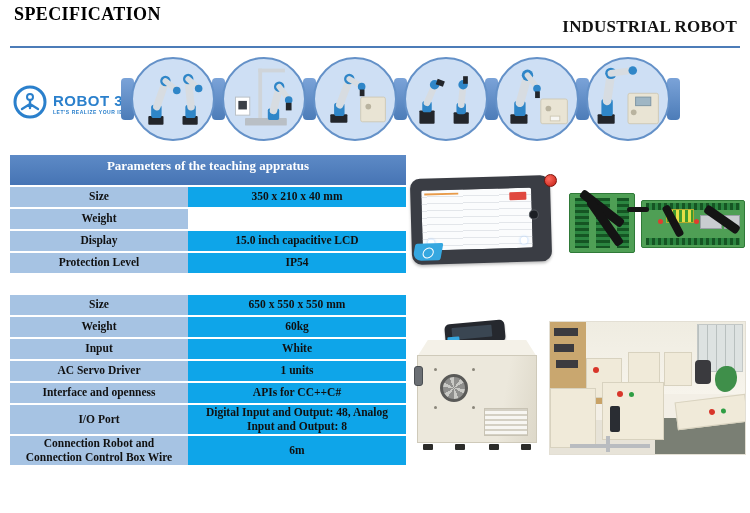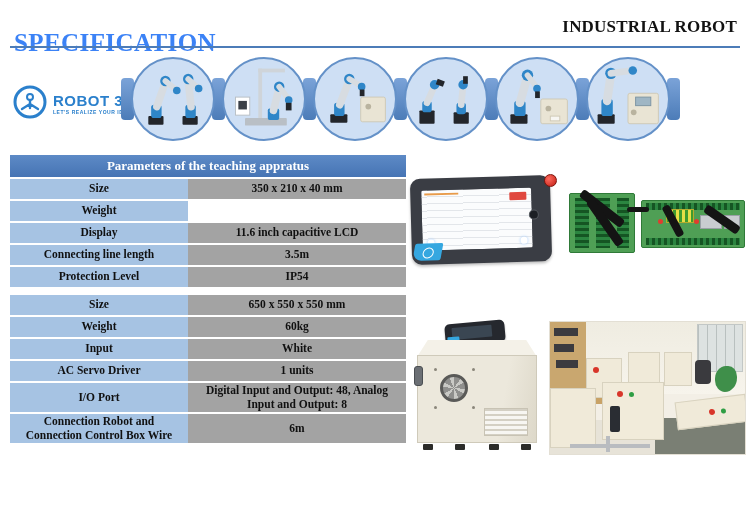--- a/index.html
+++ b/index.html
@@ -1,46 +1,46 @@
 <!DOCTYPE html>
 <html><head>
 <meta charset="utf-8">
 <style>
   html,body{margin:0;padding:0;}
   body{
     width:750px;height:513px;position:relative;background:#ffffff;
     font-family:"Liberation Serif",serif;overflow:hidden;
   }
   
-  .hdr-title{position:absolute;left:14px;top:29px;font-size:25px;font-weight:bold;
-    color:#3b82f6;letter-spacing:.4px;}
+  .hdr-title{position:absolute;left:14px;top:4px;font-size:18px;font-weight:bold;
+    color:#000000;letter-spacing:.4px;}
   .hdr-sub{position:absolute;right:13px;top:17px;font-size:17px;font-weight:bold;color:#121212;letter-spacing:.2px;}
   .hdr-line{position:absolute;left:10px;right:10px;top:46px;height:2px;background:#4C7CB8;}
   
   .logo{position:absolute;left:12px;top:84px;display:flex;align-items:center;gap:5px;}
   .logo-text{display:flex;flex-direction:column;line-height:1;}
   .logo-name{font-family:"Liberation Sans",sans-serif;font-weight:bold;font-size:15px;color:#2B80CC;letter-spacing:.5px;}
   .logo-tag{font-family:"Liberation Sans",sans-serif;font-size:5px;color:#2B80CC;letter-spacing:.55px;margin-top:2px;font-weight:bold;}
   
   .gallery{position:absolute;left:124px;top:55px;height:88px;display:flex;align-items:center;}
   .conn{width:13px;height:42px;border-radius:4px;flex:none;
     background:linear-gradient(#7ba3d8,#4C7CB8);margin:0 -3px;}
   .gcircle{width:84px;height:84px;border-radius:50%;flex:none;z-index:1;box-sizing:border-box;
     background:#CEDFF4;border:2px solid #6491C8;display:flex;align-items:center;justify-content:center;overflow:hidden;}
   .gcircle svg{width:76px;height:76px;}
   
   .spec-table{position:absolute;left:10px;width:396px;}
-  .t-head{height:22px;line-height:22px;text-align:center;color:#ffffff;font-weight:bold;font-size:13px;
+  .t-head{height:30px;line-height:22px;text-align:center;color:#ffffff;font-weight:bold;font-size:13px;
     background:linear-gradient(#5d8ac6,#4674b4);}
   .t-row{display:flex;margin-top:2px;}
   .t-label,.t-value{display:flex;align-items:center;justify-content:center;text-align:center;
     font-weight:bold;font-size:11.5px;color:#101010;min-height:20px;line-height:1.18;
     padding:1px 6px;box-sizing:border-box;}
   .t-label{width:178px;background:#A6C3E3;}
-  .t-value{flex:1;background:#a3a3a3;}
+  .t-value{flex:1;background:#0ea5e9;}
   #table-teaching{top:155px;}
   #table-control{top:293px;}
   
   .pendant{position:absolute;left:409px;top:172px;width:150px;height:100px;}
   .pend-body{position:absolute;left:2px;top:5px;width:140px;height:86px;background:#3a3d44;
     border-radius:10px;transform:rotate(-1.6deg);box-shadow:0 2px 3px rgba(0,0,0,.25);}
   .pend-screen{position:absolute;left:11px;top:12px;width:110px;height:60px;background:#fbfcfd;border-radius:2px;
     background-image:repeating-linear-gradient(to bottom,transparent 0 6px,#e3e6ea 6px 7px);}
   .pend-alert{position:absolute;right:5px;top:4px;width:17px;height:8px;background:#e0483f;border-radius:1px;}
   .pend-topline{position:absolute;left:3px;top:3px;width:34px;height:2px;background:#e89b4a;}
@@ -243,25 +243,21 @@
   <div class="t-head">Parameters of the teaching appratus</div>
   <div class="t-row">
     <div class="t-label">Size</div>
     <div class="t-value">350 x 210 x 40 mm</div>
   </div>
   <div class="t-row">
     <div class="t-label">Weight</div>
   </div>
   <div class="t-row">
     <div class="t-label">Display</div>
-    <div class="t-value">11.6 inch capacitive LCD</div>
-  </div>
-  <div class="t-row">
-    <div class="t-label">Connecting line length</div>
-    <div class="t-value">3.5m</div>
+    <div class="t-value">15.0 inch capacitive LCD</div>
   </div>
   <div class="t-row">
     <div class="t-label">Protection Level</div>
     <div class="t-value">IP54</div>
   </div>
 </div>
 
 <div class="spec-table" id="table-control">
   <div class="t-row">
     <div class="t-label">Size</div>
@@ -271,20 +267,24 @@
     <div class="t-label">Weight</div>
     <div class="t-value">60kg</div>
   </div>
   <div class="t-row">
     <div class="t-label">Input</div>
     <div class="t-value">White</div>
   </div>
   <div class="t-row">
     <div class="t-label">AC Servo Driver</div>
     <div class="t-value">1 units</div>
+  </div>
+  <div class="t-row">
+    <div class="t-label">Interface and openness</div>
+    <div class="t-value">APIs for CC++C#</div>
   </div>
   <div class="t-row">
     <div class="t-label">I/O Port</div>
     <div class="t-value">Digital Input and Output: 48, Analog Input and Output: 8</div>
   </div>
   <div class="t-row">
     <div class="t-label">Connection Robot and Connection Control Box Wire</div>
     <div class="t-value">6m</div>
   </div>
 </div>

